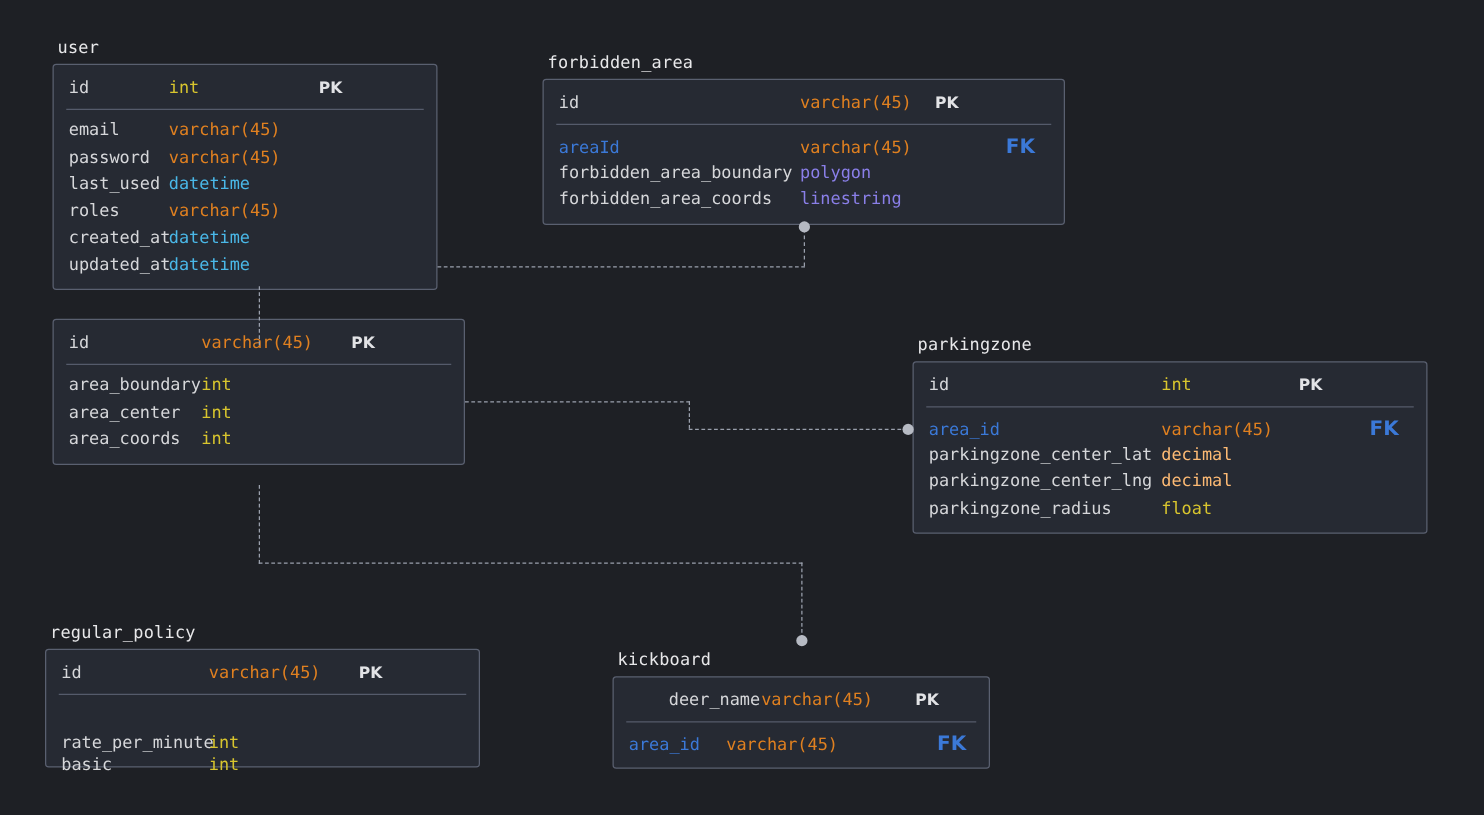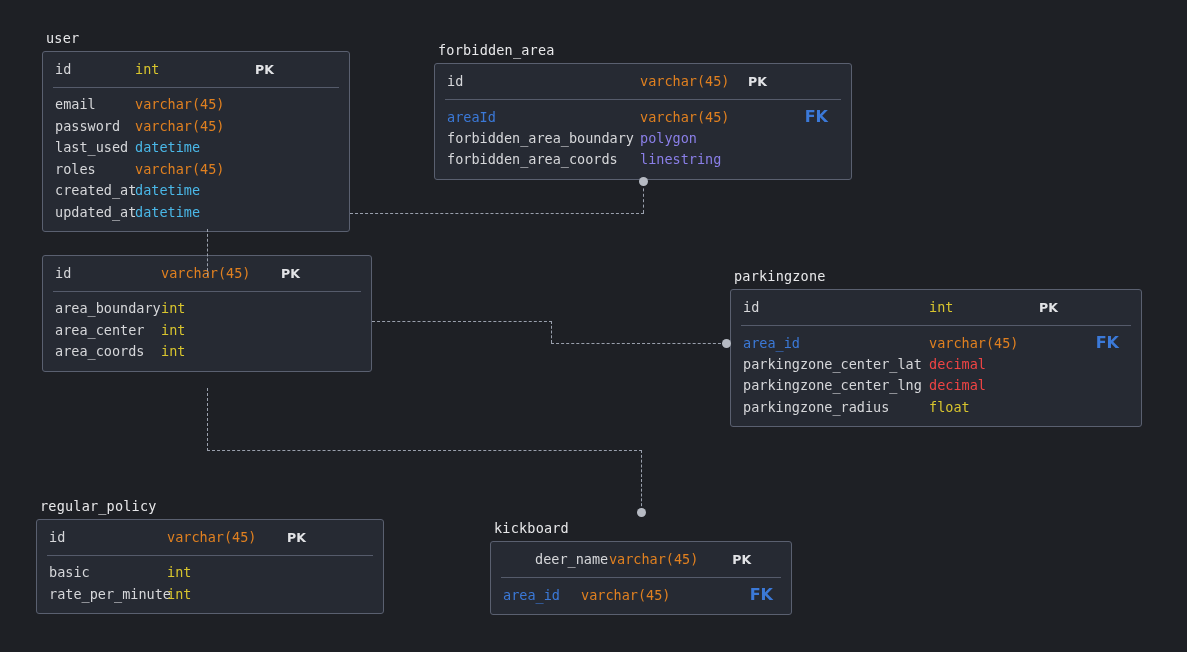--- a/index.html
+++ b/index.html
@@ -65,21 +65,21 @@
   .c-key   { box-sizing: border-box; }
 
   .k-pk { color: #e2e3e6; font-family: "DejaVu Sans", "Liberation Sans", sans-serif; font-size: 12.5px; font-weight: 600; }
   .k-fk { color: #3b79d8; font-family: "DejaVu Sans", "Liberation Sans", sans-serif; font-size: 16px; font-weight: 600; }
 
   .t-int        { color: #d8c52e; }
   .t-varchar    { color: #e08020; }
   .t-datetime   { color: #4ab8e8; }
   .t-polygon    { color: #8a7fe8; }
   .t-linestring { color: #8a7fe8; }
-  .t-decimal    { color: #ef4444; }
+  .t-decimal    { color: #fdba74; }
   .t-float      { color: #d8c52e; }
 
   .fk-name { color: #3b79d8; }
 
   
   .conn-h, .conn-v {
     position: absolute;
   }
   .conn-h {
     height: 0;
@@ -246,21 +246,21 @@
         <div class="pk-group">
           <div class="row pk-row">
             <span class="c-name" style="width: 130px;">id</span>
             <span class="c-type t-varchar" style="width: 120px;">varchar(45)</span>
             <span class="c-key k-pk" style="width: 72px;">PK</span>
           </div>
         </div>
         <div class="sep"></div>
         <div class="field-group">
           <div class="row">
-            <span class="c-name" style="width: 130px;">basic</span>
+            <span class="c-name" style="width: 130px; margin-top: 40px;">basic</span>
             <span class="c-type t-int" style="width: 120px;">int</span>
             <span class="c-key " style="width: 72px;"></span>
           </div>
           <div class="row">
             <span class="c-name" style="width: 130px;">rate_per_minute</span>
             <span class="c-type t-int" style="width: 120px;">int</span>
             <span class="c-key " style="width: 72px;"></span>
           </div>
         </div>
       </div>

